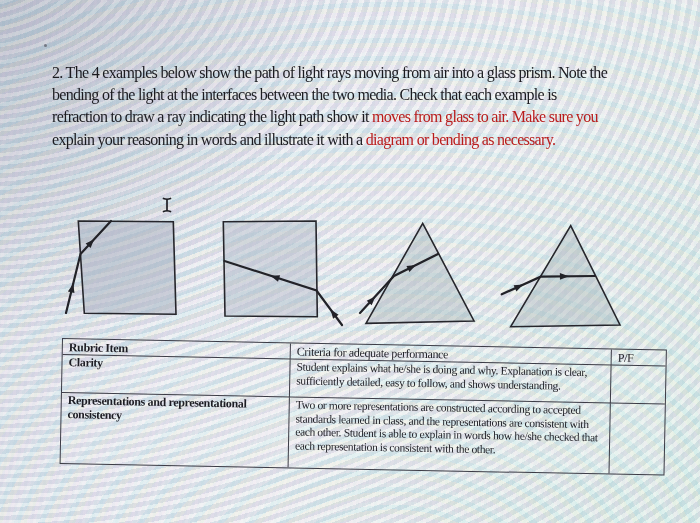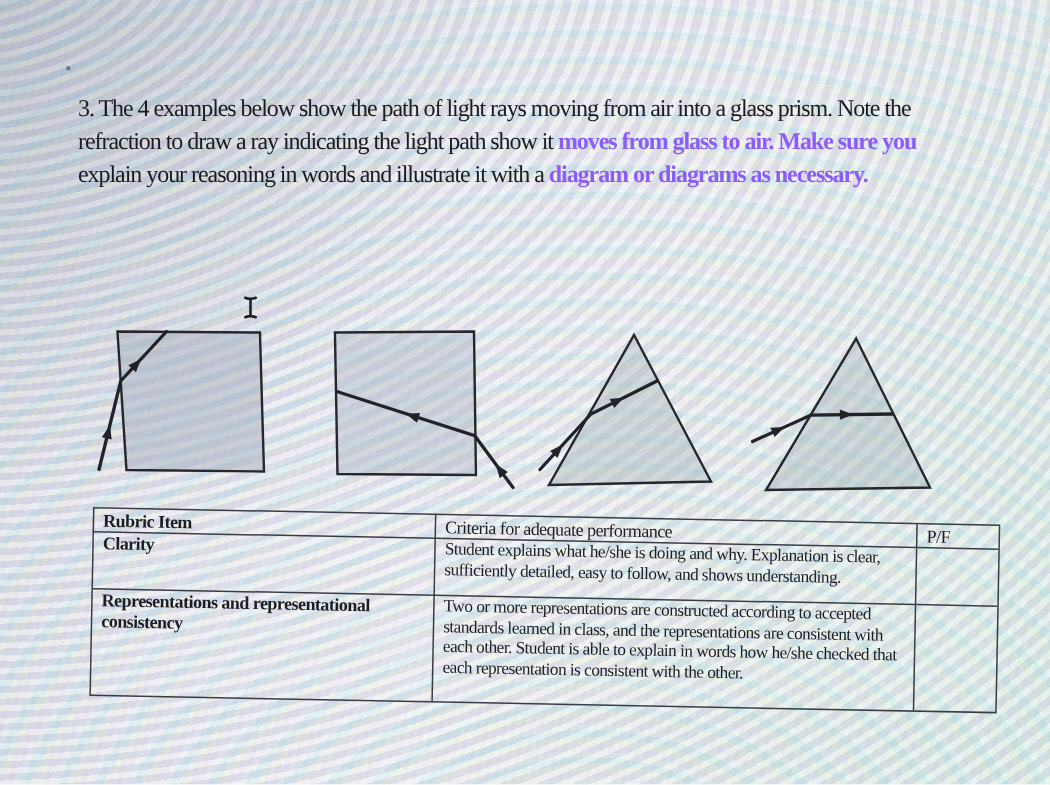--- a/index.html
+++ b/index.html
@@ -21,21 +21,21 @@
         rgba(122,214,202,0.07) 0 3px, rgba(255,255,255,0.06) 3px 6px),
       linear-gradient(118deg,#ced2dc 0%,#dcdee6 18%,#e7e8ee 38%,#ebecee 55%,#e3ebe9 75%,#d8ebe3 100%);
   }
   .speck{position:absolute;width:3px;height:3px;border-radius:50%;background:rgba(60,60,70,0.55);}
   
   .problem{
     position:absolute;left:52px;top:62px;width:640px;
     font-size:16px;line-height:22.2px;letter-spacing:-0.7px;
     color:#1b1b20;
   }
-  .problem .hl{color:#8b5cf6;font-weight:bold;}
+  .problem .hl{color:#b91c1c;}
   
   .diagram-svg{position:absolute;left:0;top:0;}
   
   .rubric{
     position:absolute;left:62px;top:338px;width:603px;height:124px;
     transform:rotate(1.1deg);transform-origin:0 0;
     display:grid;
     grid-template-columns:228px 321px 54px;
     grid-template-rows:16px 38px 70px;
     border:1.4px solid #3c3c46;
@@ -53,23 +53,24 @@
   .rubric .item{font-weight:bold;font-size:12px;line-height:13.8px;}
   .rubric .hdr{font-size:12px;line-height:14px;}
 </style>
 </head>
 <body>
 
 <div class="photo-bg"></div>
 <div class="speck" style="left:44px;top:44px;"></div>
 
 <div class="problem">
-  <div><span>3. The 4 examples below show the path of light rays moving from air into a glass prism. Note the</span><span class="hl"></span></div>
+  <div><span>2. The 4 examples below show the path of light rays moving from air into a glass prism. Note the</span><span class="hl"></span></div>
+  <div><span>bending of the light at the interfaces between the two media. Check that each example is</span><span class="hl"></span></div>
   <div><span>refraction to draw a ray indicating the light path show it </span><span class="hl">moves from glass to air. Make sure you</span></div>
-  <div><span>explain your reasoning in words and illustrate it with a </span><span class="hl">diagram or diagrams as necessary.</span></div>
+  <div><span>explain your reasoning in words and illustrate it with a </span><span class="hl">diagram or bending as necessary.</span></div>
 </div>
 
 <svg class="diagram-svg" width="700" height="523" viewBox="0 0 700 523">
   <g stroke="#26262c" stroke-width="1.6" fill="rgba(168,175,192,0.5)">
     <polygon points="78.3,221 173.3,221.7 176,314.3 84.3,313.3"></polygon>
     <polygon points="223.3,221.7 316,221 317.3,316.7 225,316" fill="rgba(172,182,196,0.42)"></polygon>
     <polygon points="422.7,223.3 366,323.3 474,321" fill="rgba(165,180,186,0.40)"></polygon>
     <polygon points="570.7,225.7 510.7,326.7 620,325" fill="rgba(165,180,186,0.40)"></polygon>
   </g>
   <g stroke="#222228" stroke-width="2.2" fill="none" stroke-linecap="round">

